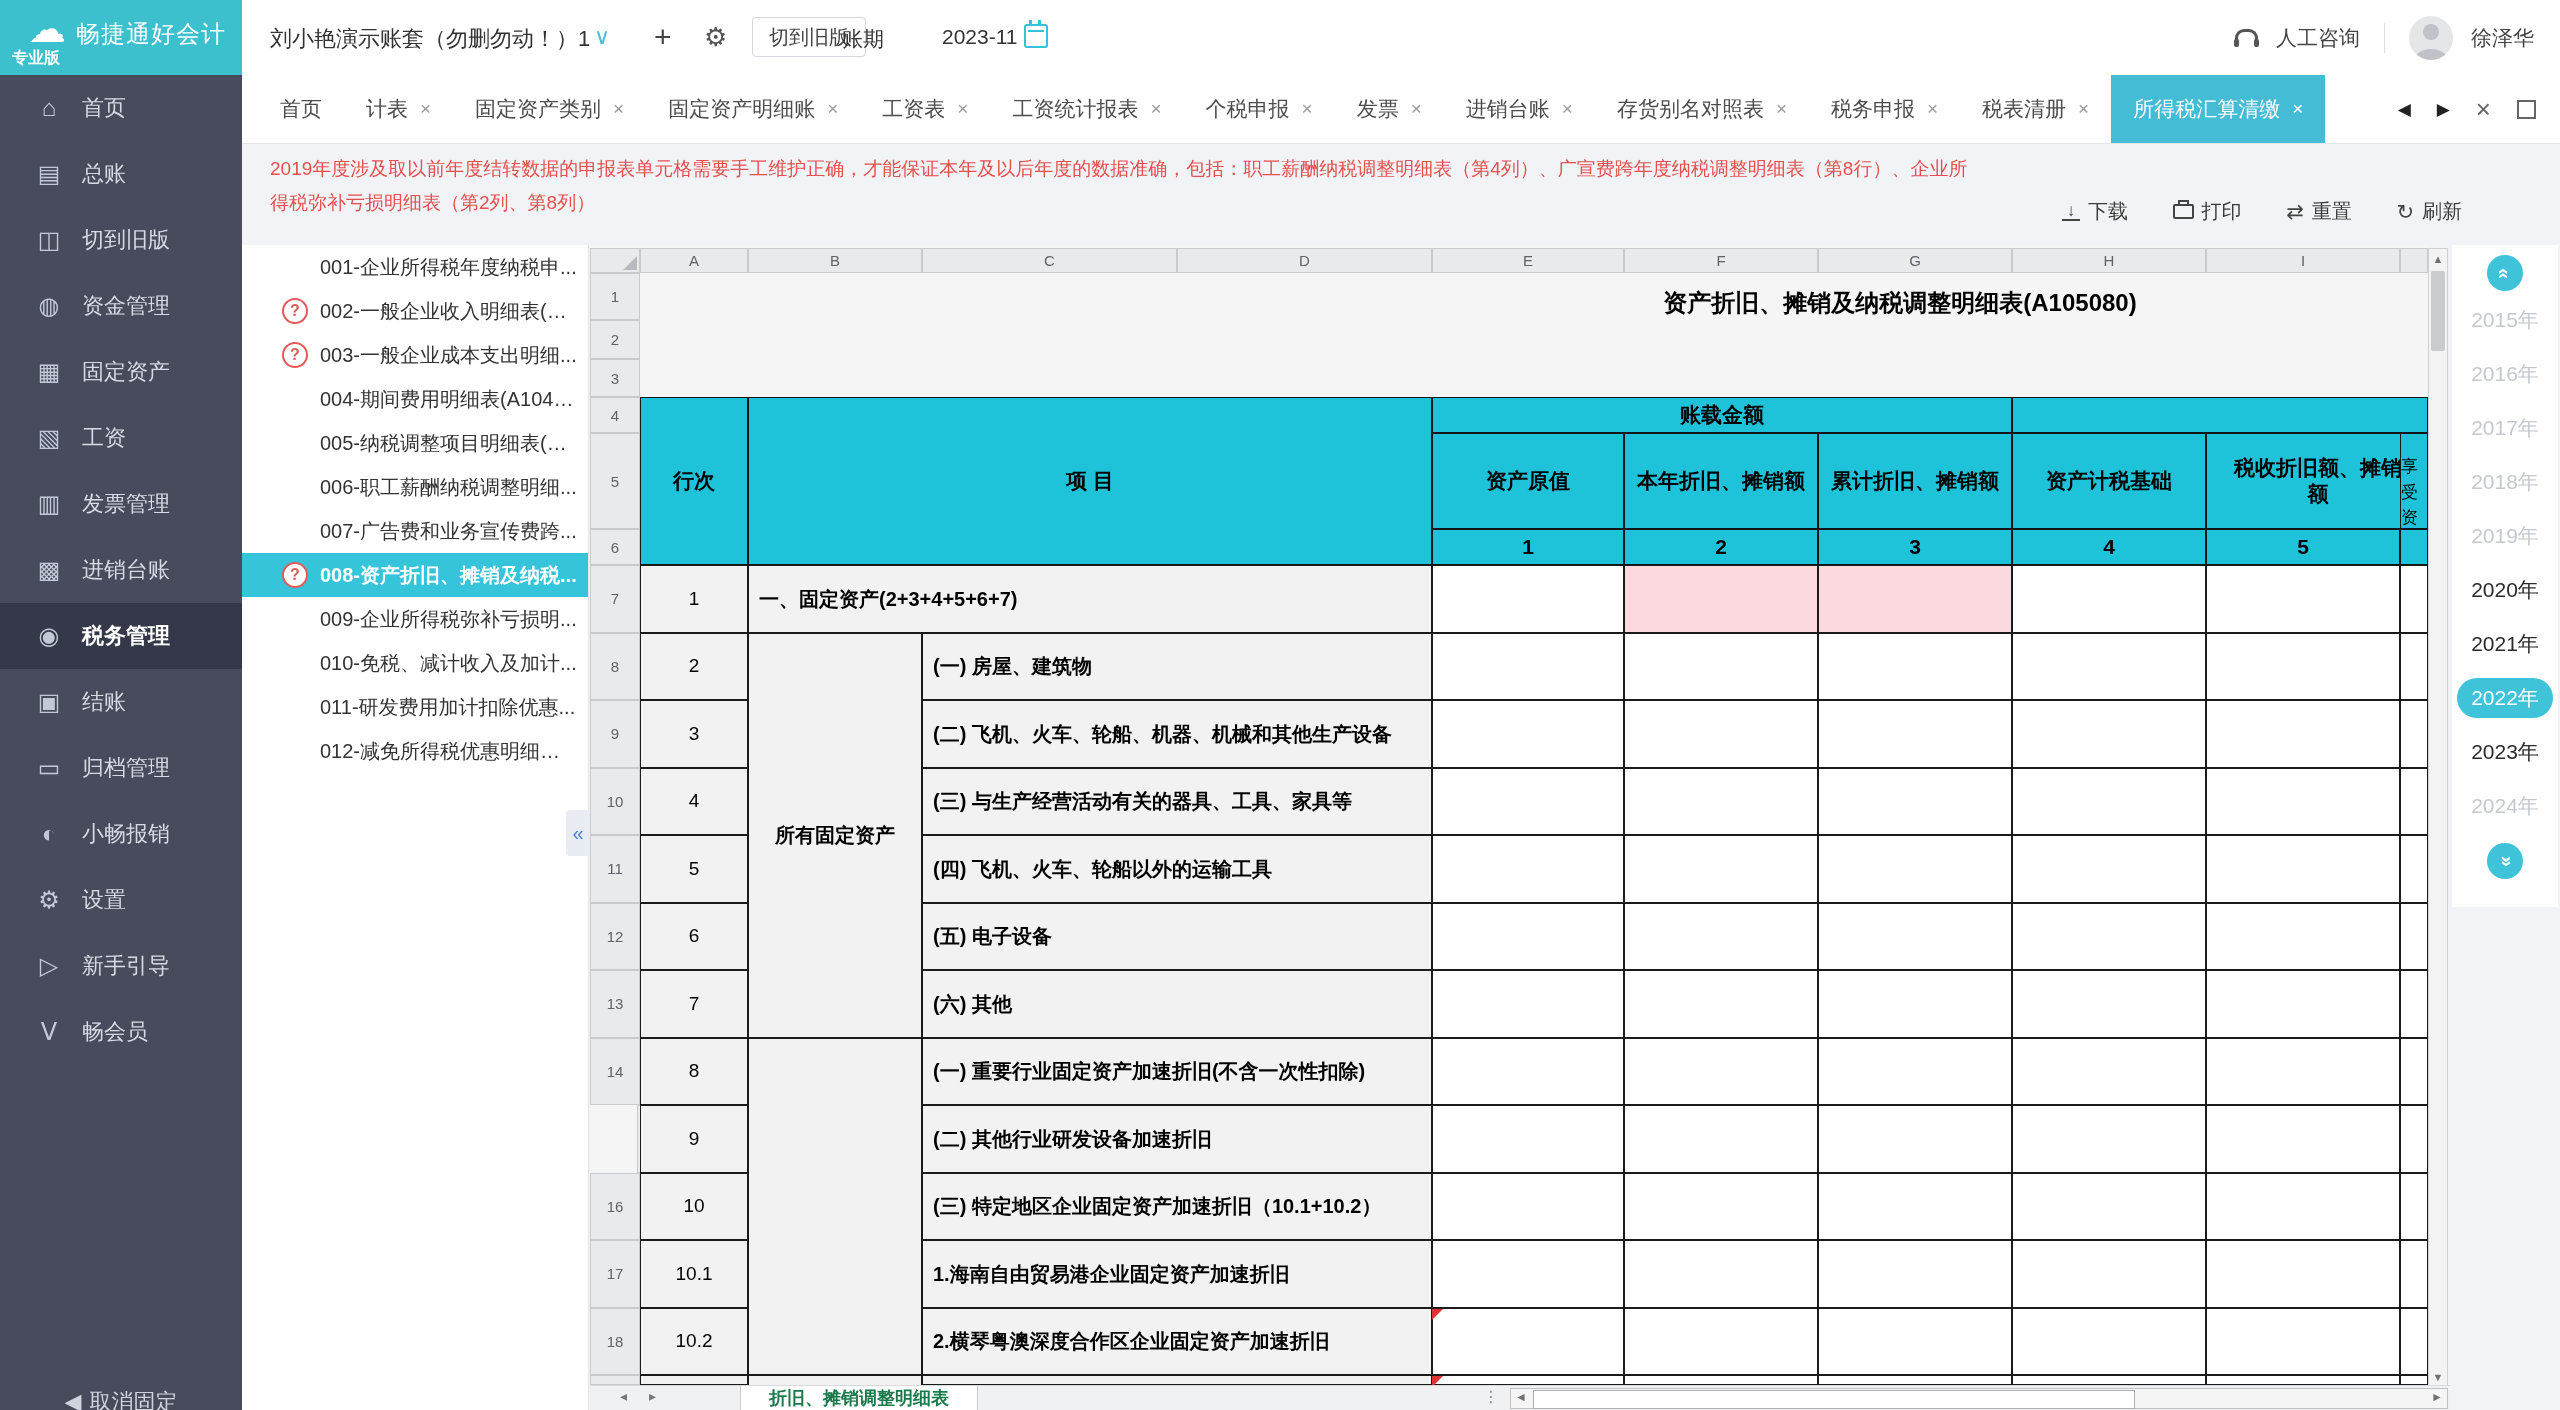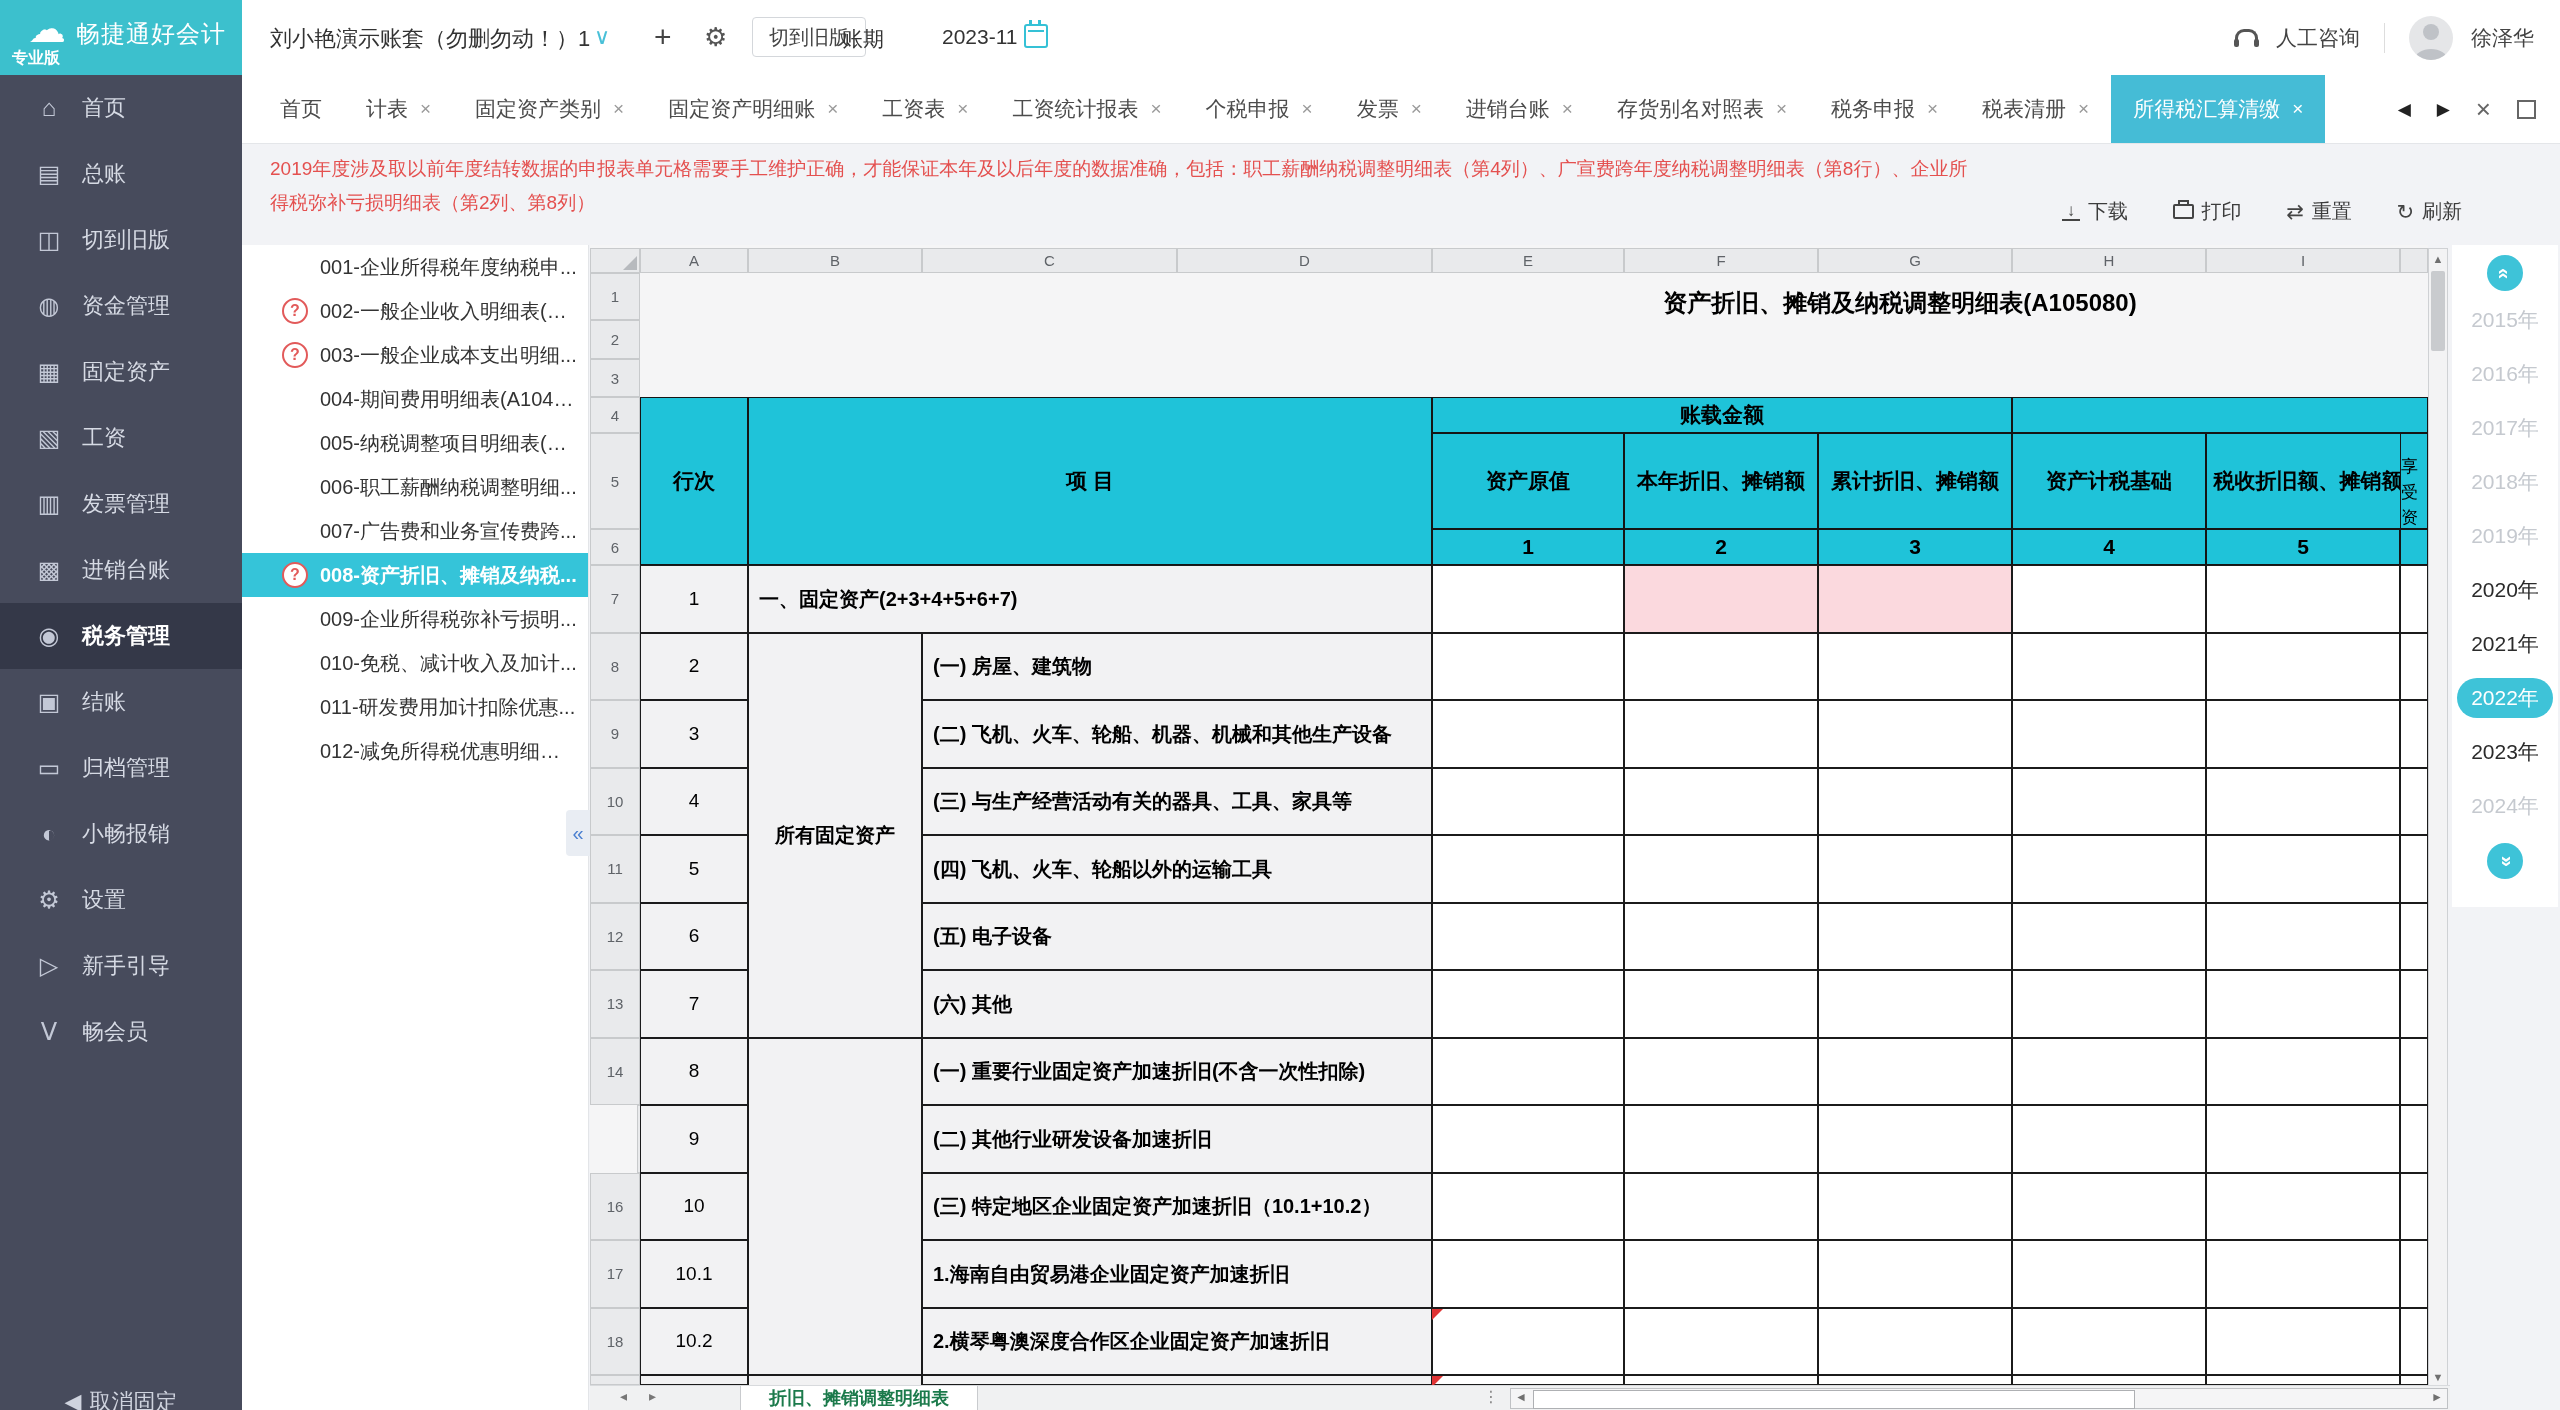--- a/index.html
+++ b/index.html
@@ -331,21 +331,21 @@
       <div class="scell ghead" style="left: 0px; top: 1062.5px; width: 50px; height: 67.5px;">18</div>
       <div class="scell ghead" style="left: 0px; top: 1130px; width: 50px; height: 10px;"></div>
       <div class="scell hc" style="left: 50px; top: 152px; width: 108px; height: 168px;">行次</div>
       <div class="scell hc" style="left: 158px; top: 152px; width: 684px; height: 168px;">项 目</div>
       <div class="scell hc" style="left: 842px; top: 152px; width: 580px; height: 36px;">账载金额</div>
       <div class="scell hc" style="left: 1422px; top: 152px; width: 416px; height: 36px;"></div>
       <div class="scell hc" style="left: 842px; top: 188px; width: 192px; height: 96px;">资产原值</div>
       <div class="scell hc" style="left: 1034px; top: 188px; width: 194px; height: 96px;">本年折旧、摊销额</div>
       <div class="scell hc" style="left: 1228px; top: 188px; width: 194px; height: 96px;">累计折旧、摊销额</div>
       <div class="scell hc" style="left: 1422px; top: 188px; width: 194px; height: 96px;">资产计税基础</div>
-      <div class="scell hc" style="left: 1616px; top: 188px; width: 204px; height: 96px;">税收折旧额、摊销额</div>
+      <div class="scell hc" style="left: 1616px; top: 188px; width: 204px; height: 96px; padding-left: 20px;">税收折旧额、摊销额</div>
       <div class="scell hc hc-partial" style="left: 1810px; top: 188px; width: 28px; height: 96px;">享受资产计算</div>
       <div class="scell hc" style="left: 842px; top: 284px; width: 192px; height: 36px;">1</div>
       <div class="scell hc" style="left: 1034px; top: 284px; width: 194px; height: 36px;">2</div>
       <div class="scell hc" style="left: 1228px; top: 284px; width: 194px; height: 36px;">3</div>
       <div class="scell hc" style="left: 1422px; top: 284px; width: 194px; height: 36px;">4</div>
       <div class="scell hc" style="left: 1616px; top: 284px; width: 194px; height: 36px;">5</div>
       <div class="scell hc" style="left: 1810px; top: 284px; width: 28px; height: 36px;"></div>
       <div class="scell cell lab linec" style="left: 50px; top: 320px; width: 108px; height: 67.5px;">1</div>
       <div class="scell cell lab itemc" style="left: 158px; top: 320px; width: 684px; height: 67.5px;">一、固定资产(2+3+4+5+6+7)</div>
       <div class="scell cell" style="left: 842px; top: 320px; width: 192px; height: 67.5px;"></div>

